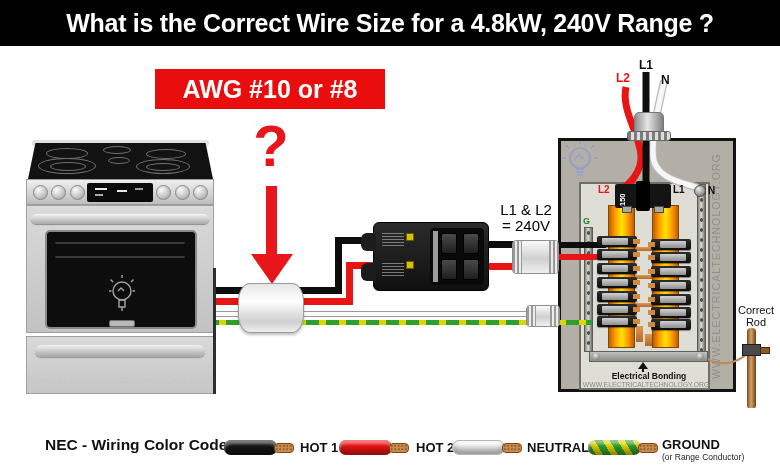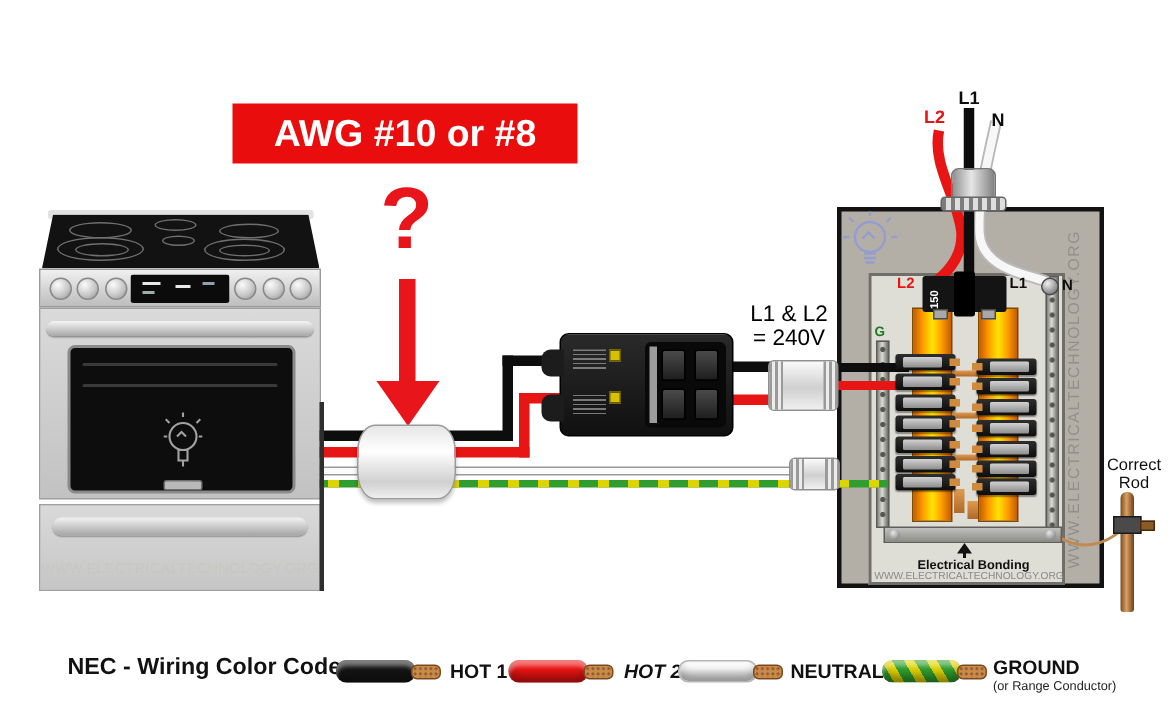--- a/index.html
+++ b/index.html
@@ -158,20 +158,23 @@
   .wire-body.ground{background-image:repeating-linear-gradient(60deg,rgba(0,0,0,0) 0 7px,#e0d400 7px 13px);}
   .wire-tip{position:absolute;right:0;top:4px;width:20px;height:10px;border-radius:4px;
             background-color:#c98a4e;border:1px solid #7c4a1a;box-sizing:border-box;
             background-image:radial-gradient(#8f5a24 .8px,rgba(0,0,0,0) 1.1px);background-size:3.5px 3.5px;}
 </style>
 </head>
 <body>
 
 <div id="root">
 
+  <div class="abs titlebar">
+    <span>What is the Correct Wire Size for a 4.8kW, 240V Range ?</span>
+  </div>
 
   <div class="abs awgbox">
     <span>AWG #10 or #8</span>
   </div>
   <div class="abs qmark">?</div>
   <div class="abs arrow-shaft"></div>
   <div class="abs arrow-head"></div>
 
   <div class="abs wire w-black" style="left:206px;top:287px;width:136px;height:7px;"></div>
   <div class="abs wire w-black" style="left:335px;top:237px;width:7px;height:57px;"></div>
@@ -331,21 +334,21 @@
   <div class="abs leg-title">NEC - Wiring Color Codes</div>
   <div class="abs wire-icon" style="left:224px;">
     <div class="wire-body" style="background-color: rgb(21, 21, 21);"></div>
     <div class="wire-tip"></div>
   </div>
   <div class="abs leg-lbl" style="left:300px;">HOT 1</div>
   <div class="abs wire-icon" style="left:339px;">
     <div class="wire-body" style="background-color: rgb(236, 19, 19);"></div>
     <div class="wire-tip"></div>
   </div>
-  <div class="abs leg-lbl" style="left:416px;font-style:italic;">HOT 2</div>
+  <div class="abs leg-lbl" style="left:416px;">HOT 2</div>
   <div class="abs wire-icon" style="left:452px;">
     <div class="wire-body neutral" style="background-color: rgb(247, 247, 247);"></div>
     <div class="wire-tip"></div>
   </div>
   <div class="abs leg-lbl" style="left:527px;">NEUTRAL</div>
   <div class="abs wire-icon" style="left:588px;">
     <div class="wire-body ground" style="background-color: rgb(47, 158, 47);"></div>
     <div class="wire-tip"></div>
   </div>
   <div class="abs leg-lbl" style="left:662px;top:437px;">GROUND</div>

